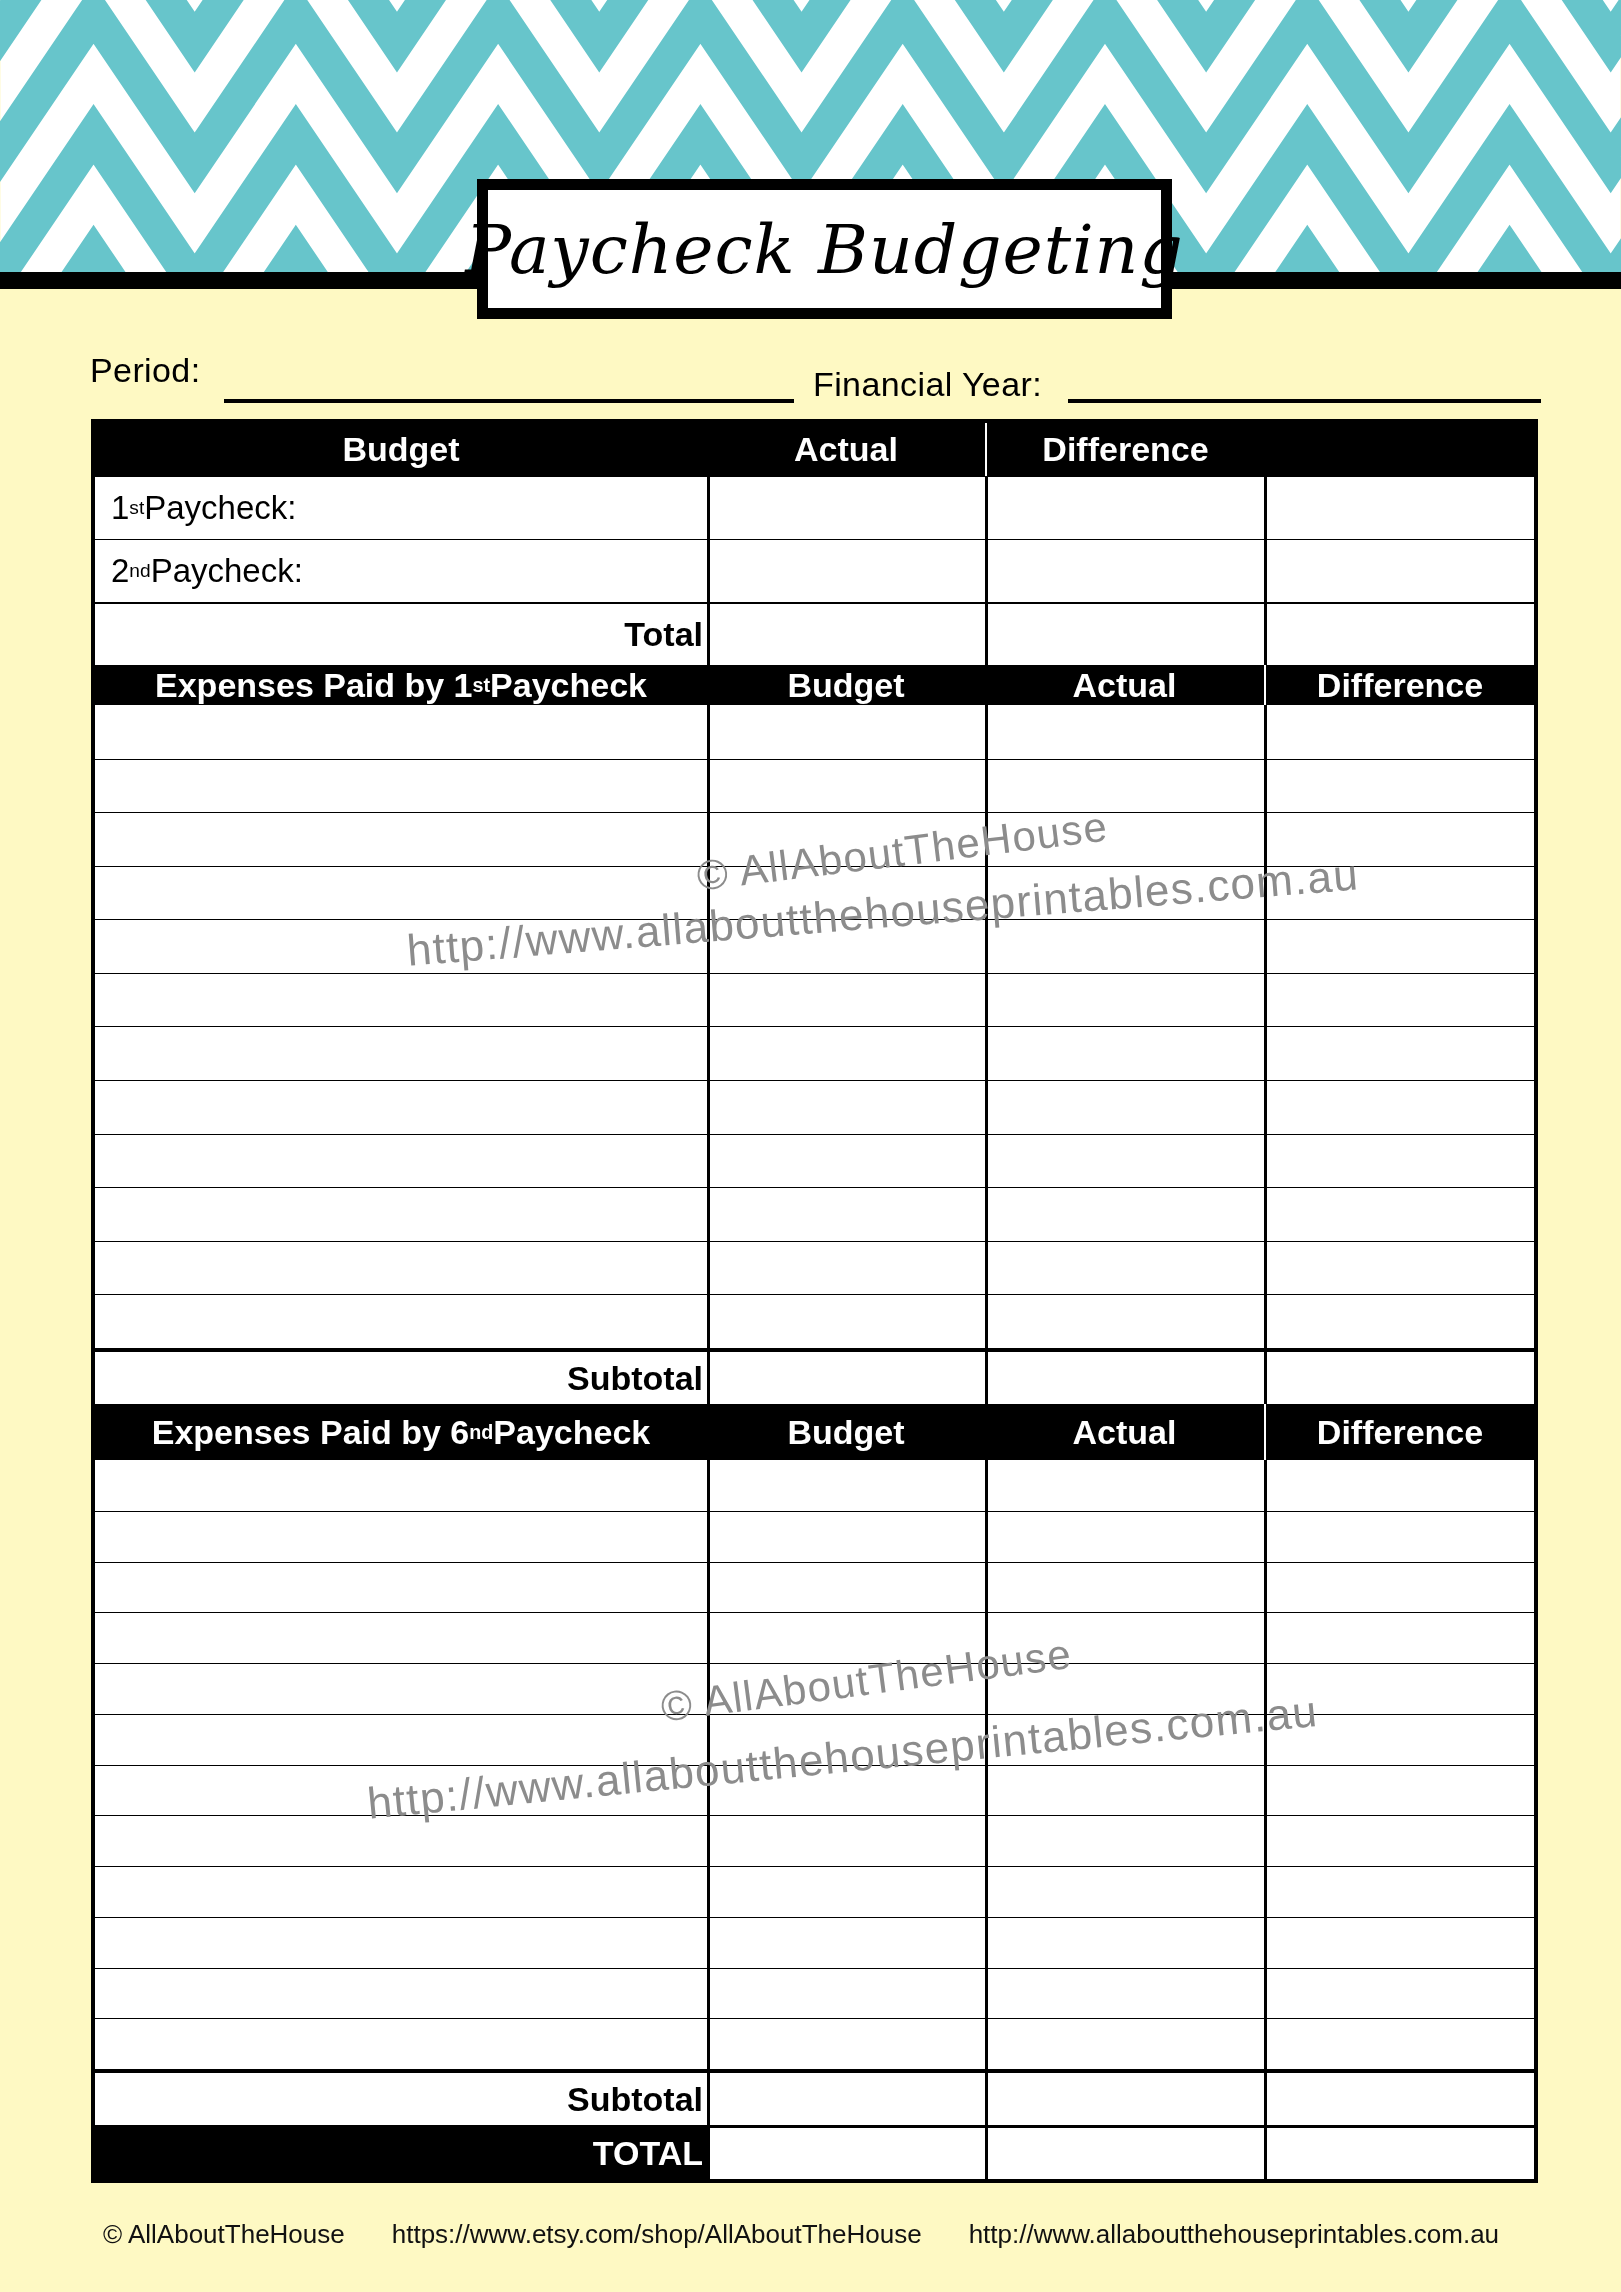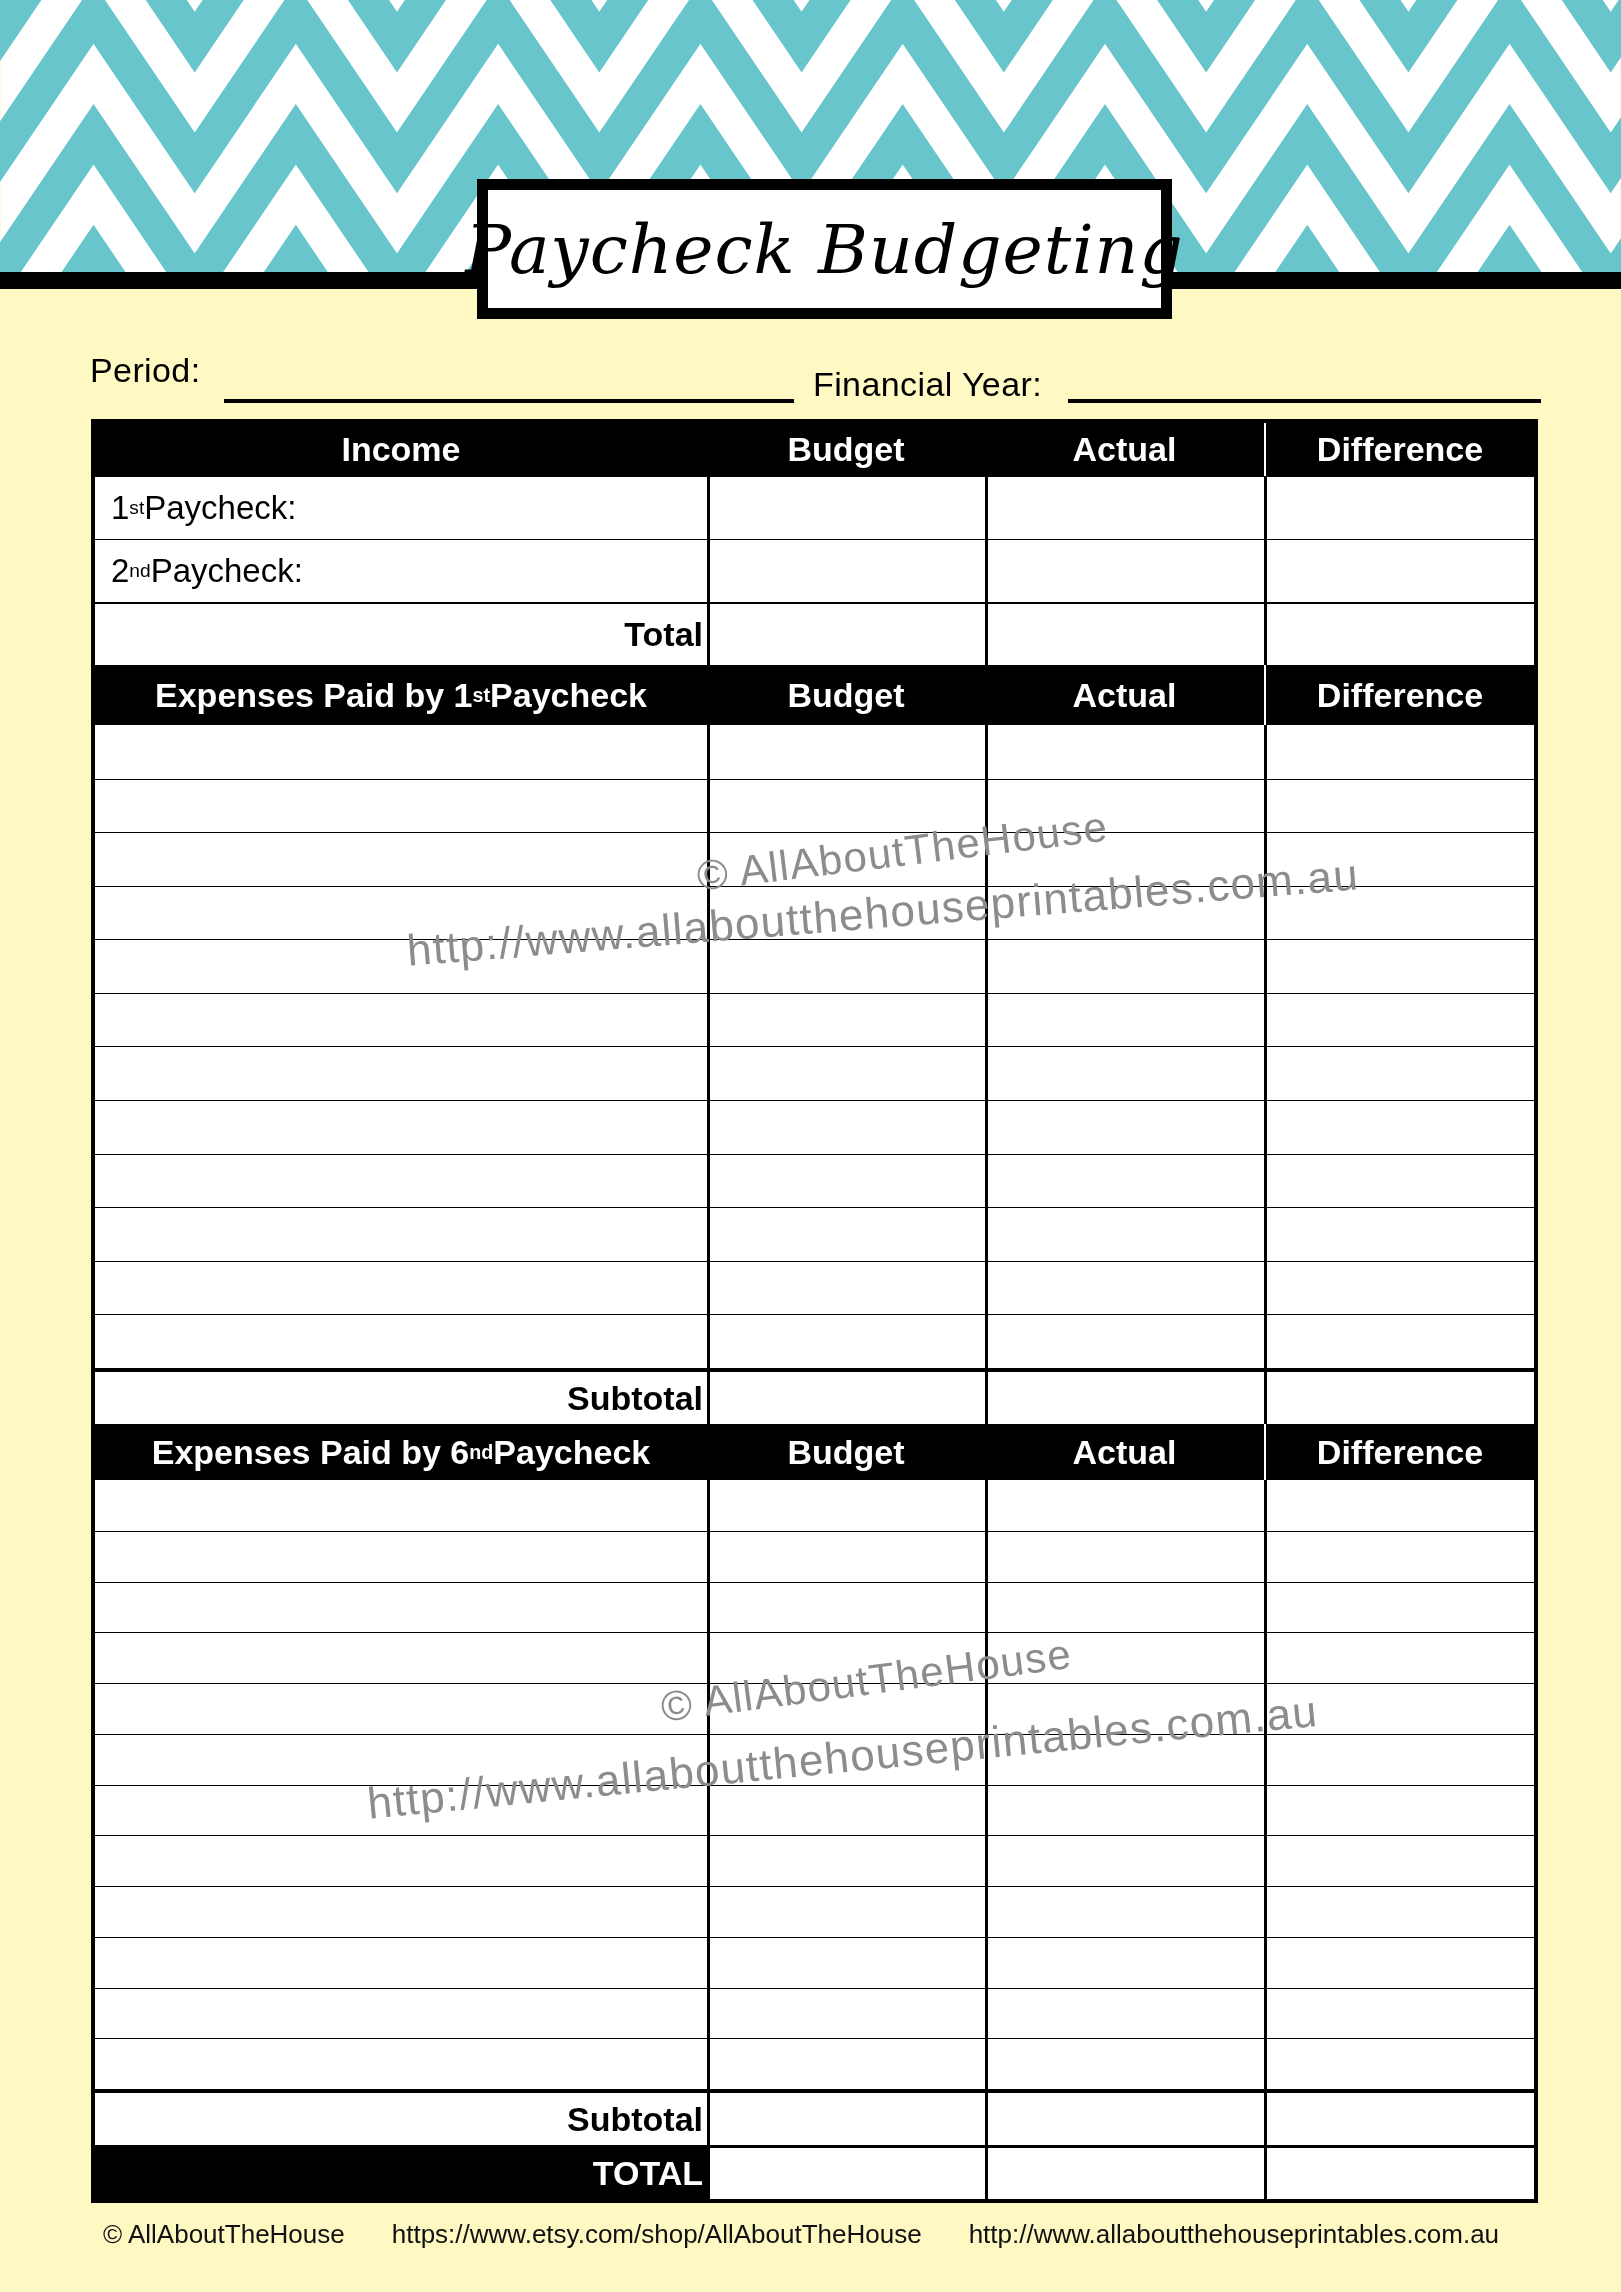--- a/index.html
+++ b/index.html
@@ -31,21 +31,21 @@
     position:absolute; left:91px; top:419px; width:1447px;
     border:4.5px solid #000; box-sizing:border-box; background:#fff; z-index:1;
   }
   .trow, .thead { display:grid; grid-template-columns:612px 278px 279px 1fr; box-sizing:border-box; }
   .cell { display:flex; align-items:center; box-sizing:border-box; min-width:0; }
   .c2,.c3,.c4 { border-left:3.6px solid #000; }
   .thead { background:#000; color:#fff; }
   .thead .cell { justify-content:center; font-weight:bold; font-size:34px; border-left:none; }
   .thead .c4 { border-left:2.7px solid #fff; }
   .h-inc { height:53px; }
-  .h-exp1 { height:60px; }
+  .h-exp1 { height:40px; }
   .h-exp2 { height:56px; }
   .income-row { height:63px; border-top:1.8px solid #000; }
   .income-row:first-of-type { border-top:none; }
   .label-cell { font-size:33px; padding-left:16px; }
   sup { font-size:0.58em; vertical-align:super; line-height:0; }
   .sum-row { border-top:2.7px solid #000; height:63px; }
   .sum-label { justify-content:flex-end; padding-right:4px; font-weight:bold; font-size:34px; }
   .rows { display:grid; grid-auto-rows:1fr; }
   .rows-exp1 { height:643px; }
   .rows-exp2 { height:609px; }
@@ -91,21 +91,20 @@
   </div>
 
   <span class="field-label period-label">Period:</span>
   <div class="rule rule-period"></div>
   <span class="field-label fy-label">Financial Year:</span>
   <div class="rule rule-fy"></div>
 
   <div class="btable">
 
     <div class="thead h-inc">
-      <div class="cell c1">Income</div>
       <div class="cell c2">Budget</div>
       <div class="cell c3">Actual</div>
       <div class="cell c4">Difference</div>
     </div>
 
     <div class="trow income-row">
       <div class="cell c1 label-cell">
           <span>1</span>
           <sup>st</sup>
           <span> Paycheck:</span>

